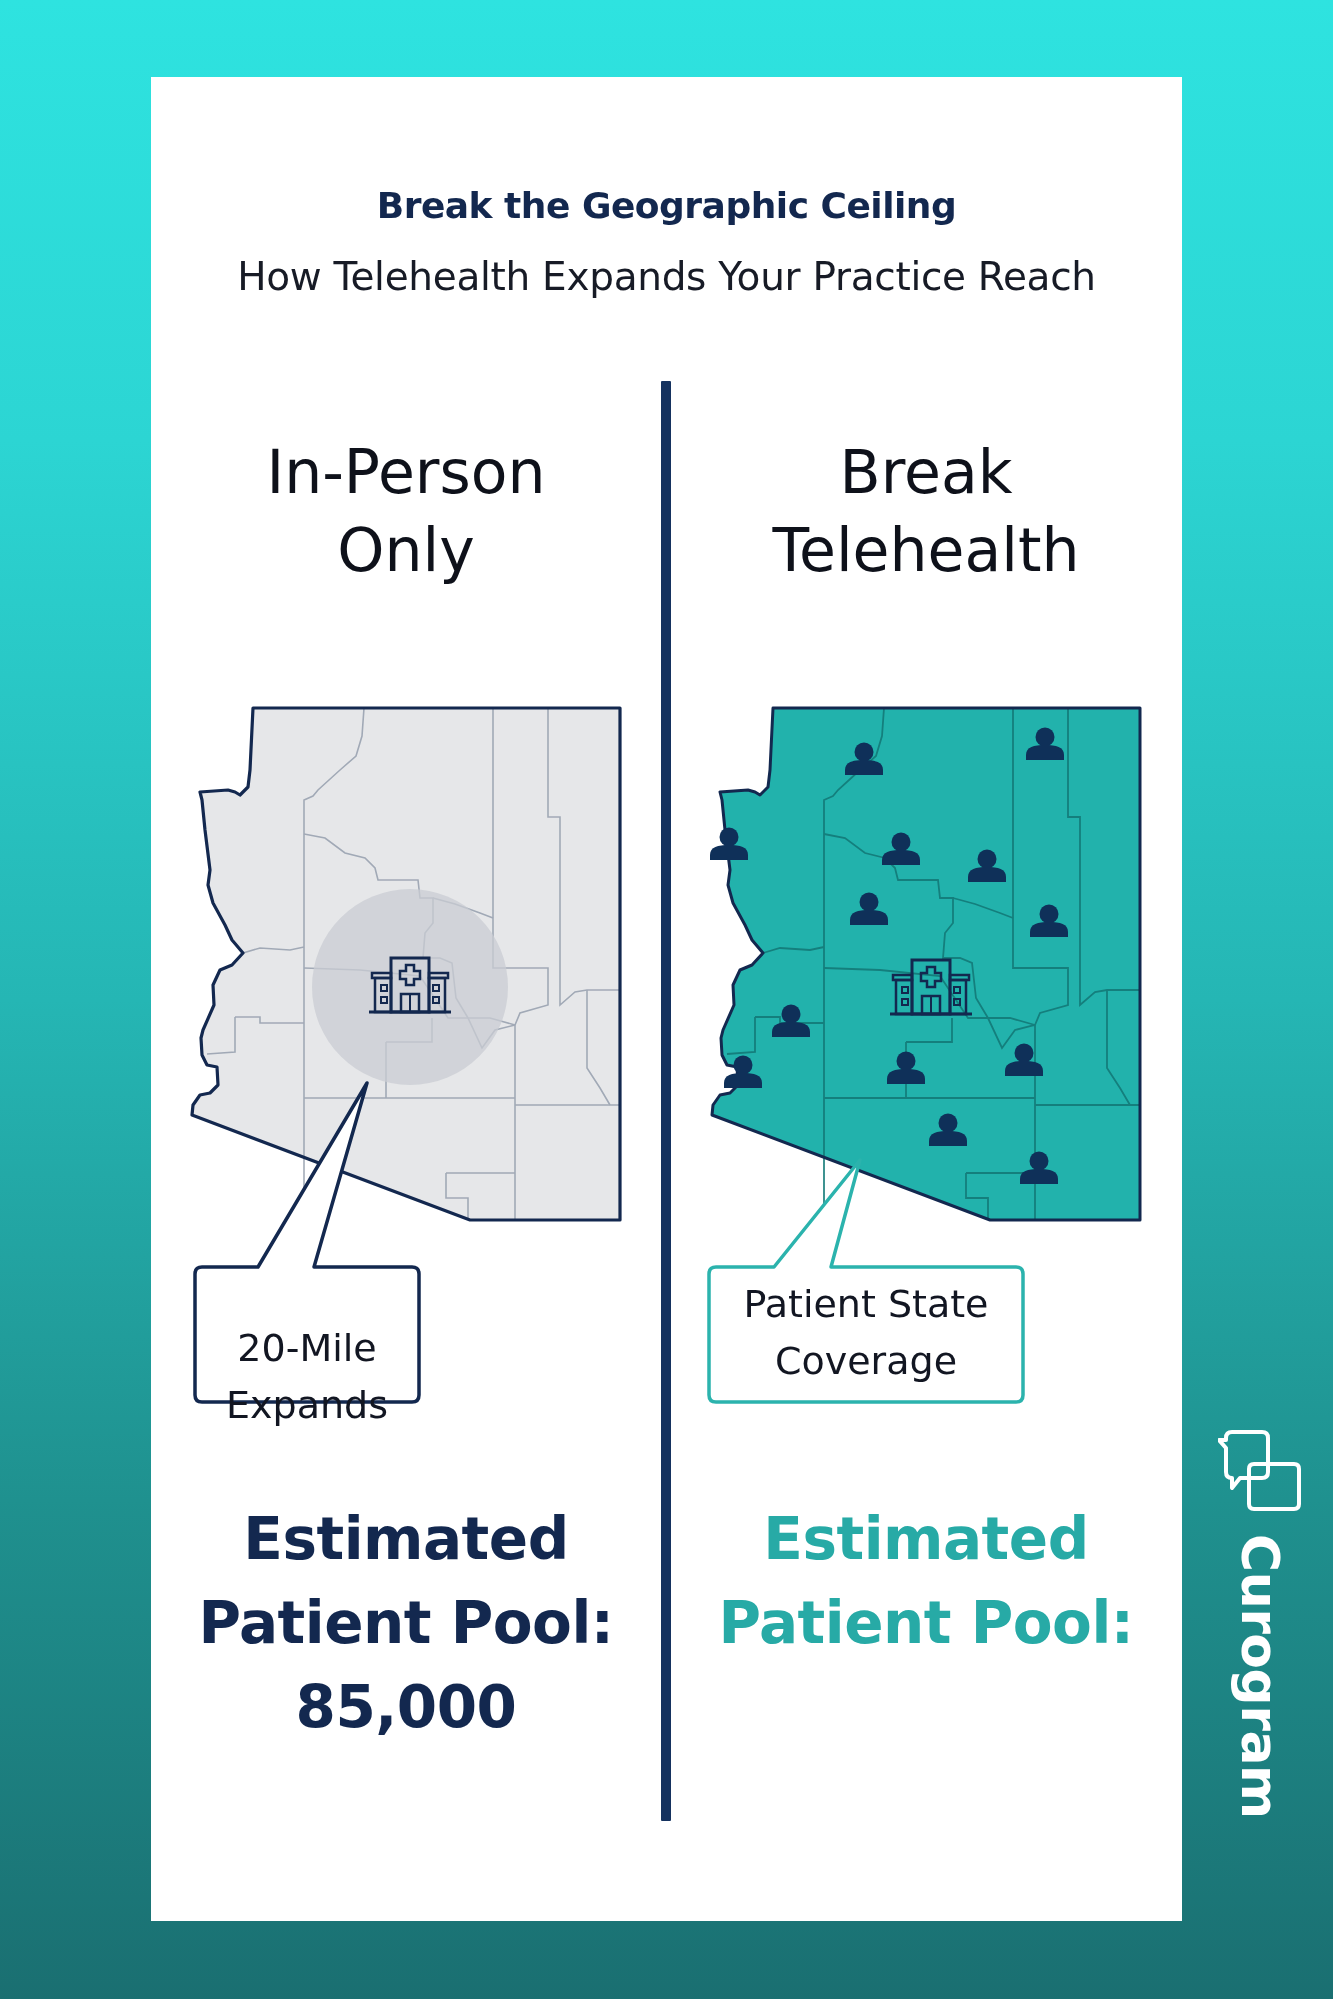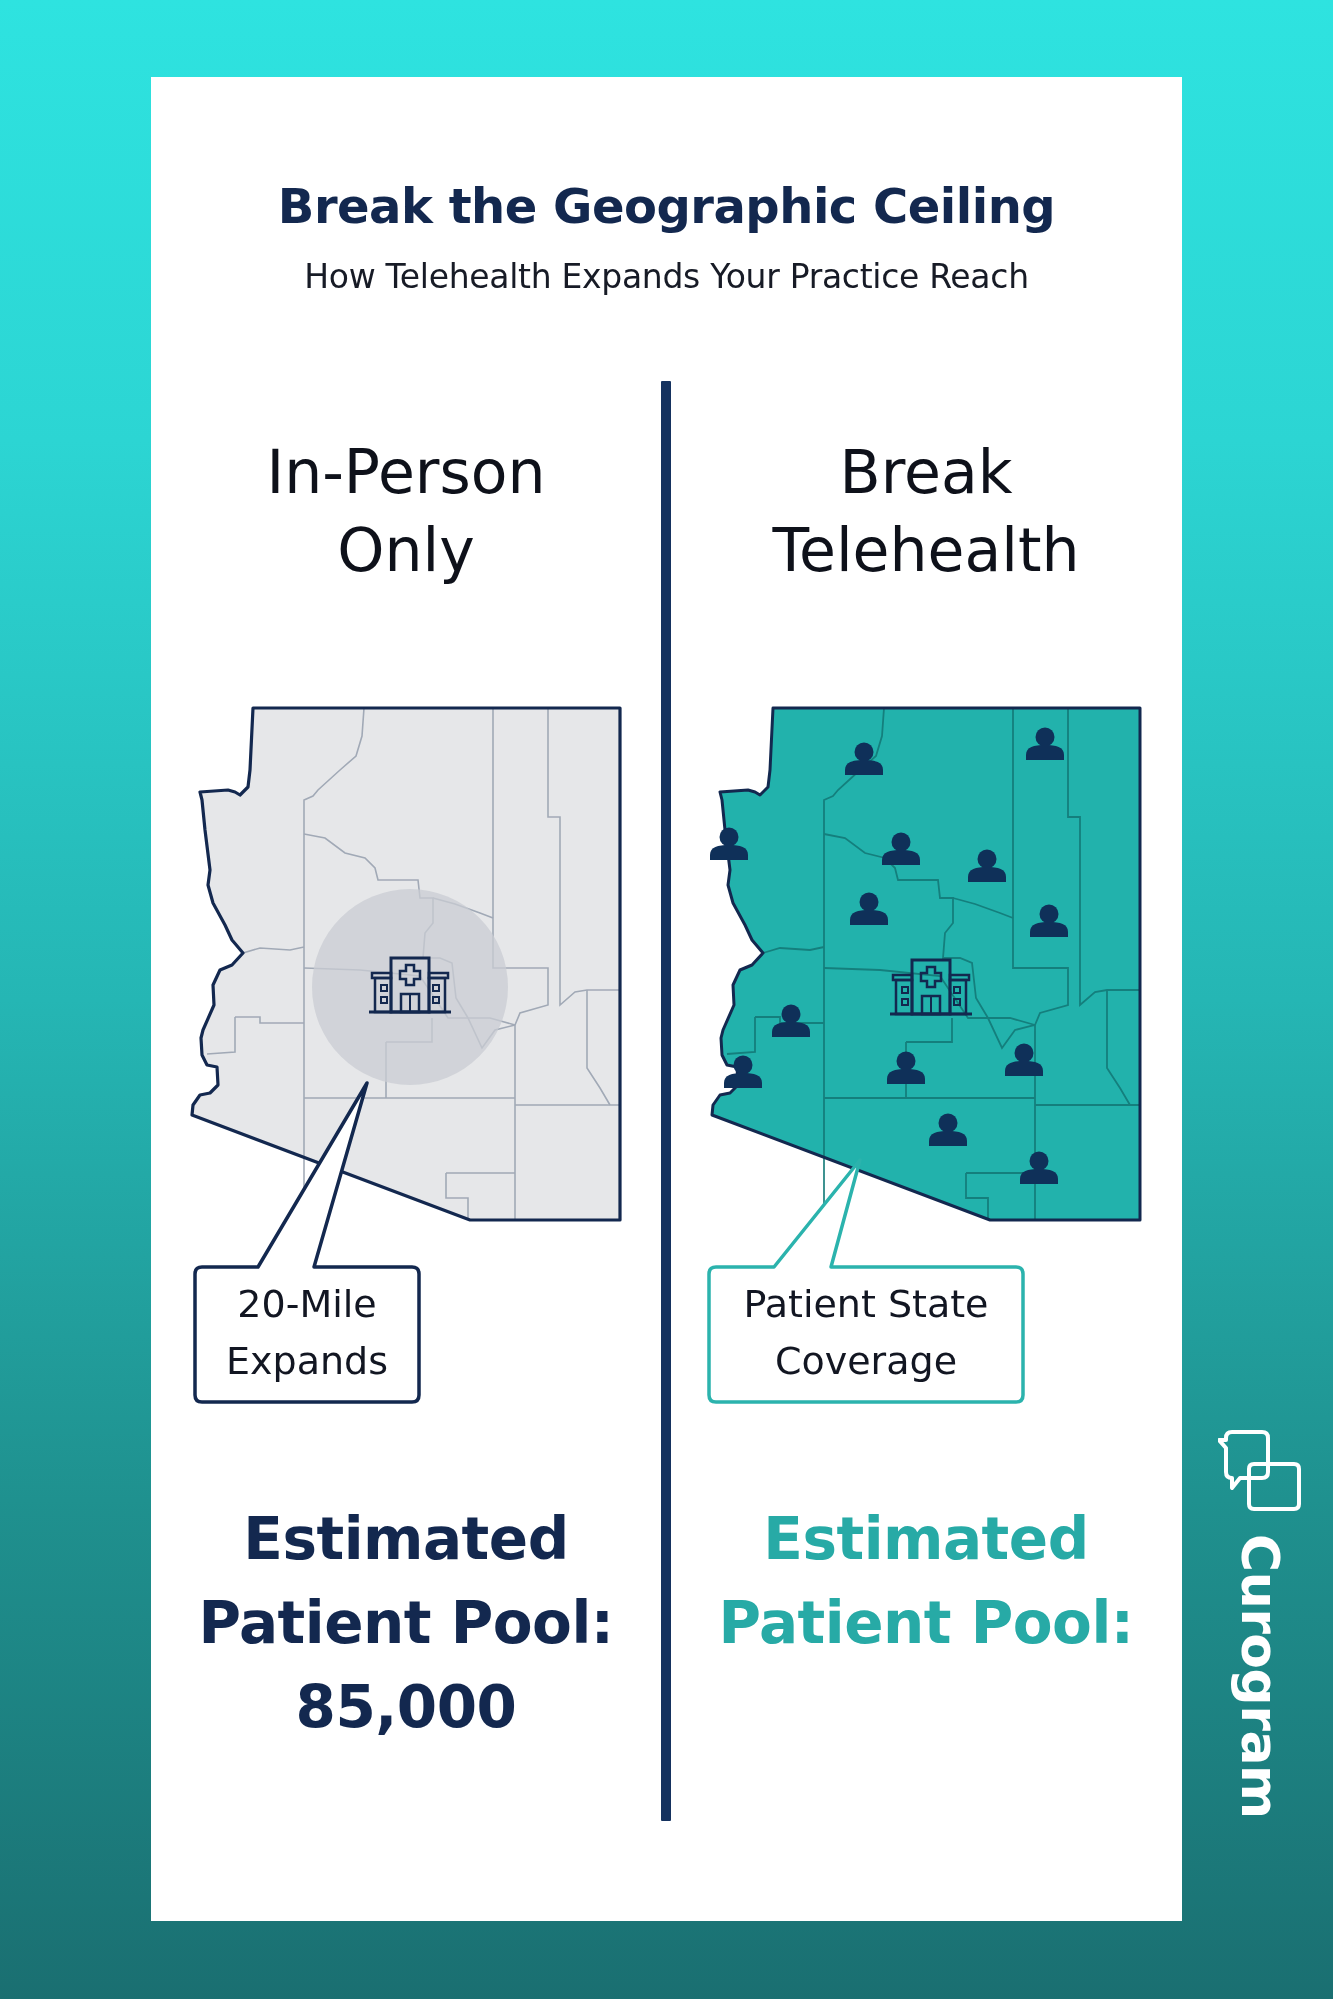--- a/index.html
+++ b/index.html
@@ -7,47 +7,47 @@
     width: 1333px; height: 1999px; overflow: hidden; position: relative;
     background: linear-gradient(180deg, #2ee3e0 0%, #2cd5d3 22%, #25b6b4 50%, #1f918f 75%, #1a6f71 100%);
     font-family: "DejaVu Sans", sans-serif;
   }
   .card {
     position: absolute; left: 151px; top: 77px; width: 1031px; height: 1844px;
     background: #ffffff;
   }
   .title {
     position: absolute; left: 0; width: 100%; top: 96px; text-align: center;
-    font-family: "DejaVu Sans", sans-serif; font-weight: bold; font-size: 48px;
+    font-family: "DejaVu Sans", sans-serif; font-weight: bold; font-size: 36px;
     color: #13284f; letter-spacing: -0.5px; line-height: 66px;
   }
   .subtitle {
     position: absolute; left: 0; width: 100%; top: 178px; text-align: center;
-    font-family: "DejaVu Sans", sans-serif; font-size: 33px; color: #171b26;
+    font-family: "DejaVu Sans", sans-serif; font-size: 39px; color: #171b26;
     letter-spacing: -0.3px; line-height: 44px;
   }
   .divider {
     position: absolute; left: 510px; top: 304px; width: 10px; height: 1440px;
     background: #15325f; border-radius: 1px;
   }
   .col-heading {
     position: absolute; width: 470px; text-align: center;
     font-family: "DejaVu Sans", sans-serif; font-size: 60px; line-height: 78px;
     color: #0e111a; top: 356px;
   }
   .col-heading.left { left: 20px; }
   .col-heading.right { left: 540px; }
   .col-heading span { display: block; }
   .maps { position: absolute; left: 0; top: 0; width: 1031px; height: 1844px; pointer-events: none; }
   .callout-text {
     position: absolute; text-align: center; font-family: "DejaVu Sans", sans-serif;
     font-size: 38px; line-height: 57px; color: #121622;
   }
   .callout-text span { display: block; }
-  .callout-text.left { left: 44px; top: 1199px; width: 224px; }
+  .callout-text.left { left: 44px; top: 1243px; width: 224px; }
   .callout-text.right { left: 558px; top: 1199px; width: 314px; }
   .stat {
     position: absolute; width: 490px; text-align: center;
     font-family: "DejaVu Sans", sans-serif; font-weight: bold; font-size: 58px;
     line-height: 84px; top: 1420px; letter-spacing: -0.5px;
   }
   .stat span { display: block; }
   .stat.left { left: 10px; color: #13284f; }
   .stat.right { left: 530px; color: #27aaa6; }
   .brand {

